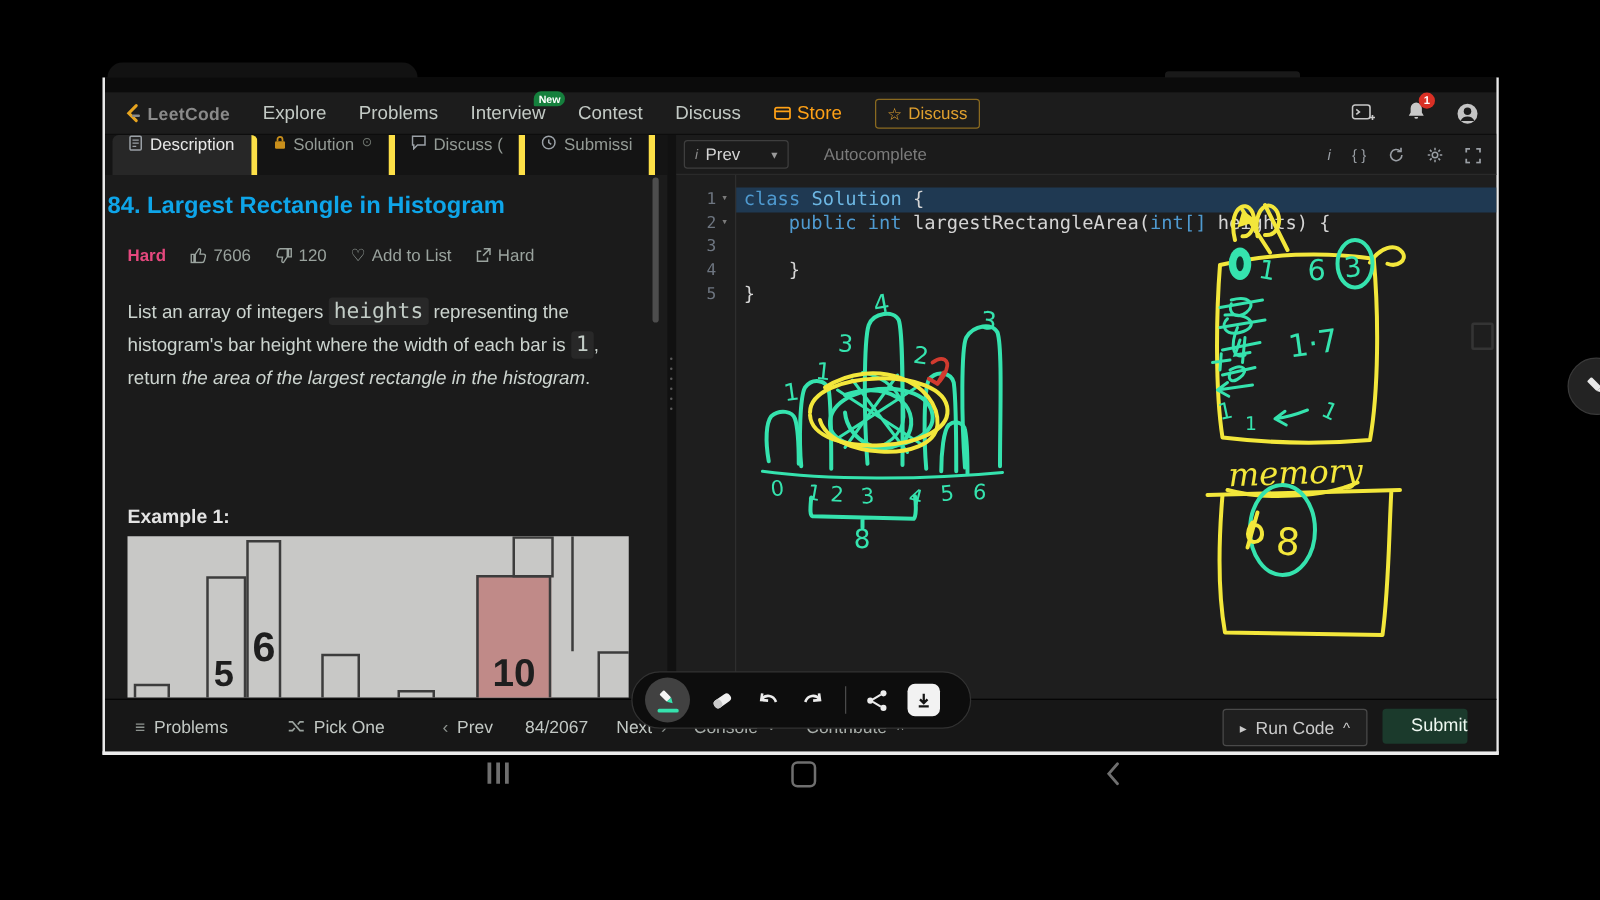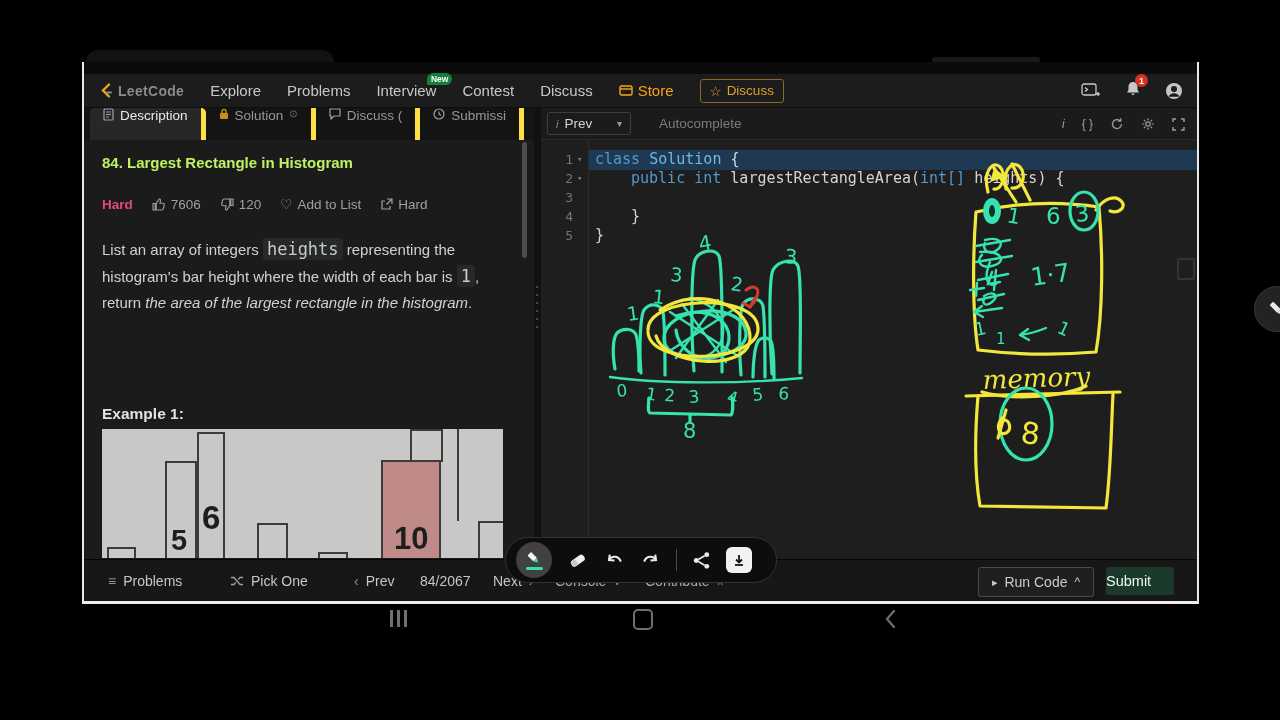--- a/index.html
+++ b/index.html
@@ -29,21 +29,21 @@
   .nav-icons{margin-left:auto;display:flex;align-items:center;gap:24px;}
   .bell-wrap{position:relative;}
   .bell-badge{position:absolute;top:-6px;right:-7px;background:#d93025;color:#fff;border-radius:50%;
               width:13px;height:13px;font-size:9px;font-weight:bold;display:flex;align-items:center;justify-content:center;}
   
   .lpanel{left:0;top:46px;width:450px;height:452px;background:#1b1b1b;overflow:hidden;}
   .tabstrip{left:0;top:0;width:100%;height:32px;background:#141414;display:flex;align-items:stretch;}
   .tab{display:flex;gap:6px;padding:0 13px;font-size:13.5px;color:#939a95;border-right:5px solid #fde047;}
   .tab.active{background:#272727;color:#e8e8e8;border-radius:5px 5px 0 0;margin-left:6px;}
   .tab .sub{font-size:10px;color:#6f756f;}
-  .ptitle{left:18px;top:46px;font-size:15px;font-weight:bold;color:#bef264;}
+  .ptitle{left:2px;top:46px;font-size:19px;font-weight:bold;color:#0ea5e9;}
   .meta{left:18px;top:88px;display:flex;gap:19px;align-items:center;font-size:13.5px;color:#9aa39e;}
   .meta .hard{color:#e5487e;font-weight:bold;}
   .meta .item{display:flex;align-items:center;gap:5px;}
   .desc{left:18px;top:128px;width:398px;font-size:15px;line-height:26px;color:#ccd4cf;}
   .icode{font-family:"DejaVu Sans Mono",monospace;font-size:17px;color:#c3cdc7;
          background:rgba(255,255,255,.06);padding:1px 4px;border-radius:3px;}
   .desc i{font-style:italic;}
   .example{left:18px;top:297px;font-size:15.5px;font-weight:bold;color:#e3e3e3;}
   .exampleimg{left:18px;top:321px;width:401px;height:129px;background:#c8c8c6;overflow:hidden;}
   .ebar{position:absolute;border:2px solid #3c3c3c;box-sizing:border-box;}
@@ -71,21 +71,21 @@
   .codearea{border-left:none;}
   .gutterline{position:absolute;left:47px;top:0;bottom:0;width:1px;background:#2e2e2e;}
   .kw{color:#4f9ad0;}  .cls{color:#6db7e3;}  .pln{color:#d4d4d4;}
   
   .botbar{left:0;top:497px;width:100%;height:42px;background:#171717;border-top:1px solid #050505;box-sizing:border-box;}
   .bb{position:absolute;top:0;height:42px;display:flex;align-items:center;gap:7px;color:#c2c8c4;font-size:14px;white-space:nowrap;}
   .bb .dim{color:#8d938f;}
   .runcode{position:absolute;left:894px;top:7px;width:114px;height:28px;border:1px solid #4a4a4a;border-radius:3px;
            background:#1f1f1f;color:#cacaca;font-size:14px;display:flex;align-items:center;justify-content:center;gap:7px;}
   .submit{position:absolute;left:1022px;top:7px;width:68px;height:28px;border-radius:3px;background:#1b3a2c;
-          color:#eef7f1;font-size:14.5px;display:flex;align-items:center;justify-content:flex-start;}
+          color:#eef7f1;font-size:14.5px;display:flex;align-items:center;justify-content:flex-end;}
   
   .overlay{left:0;top:0;width:1280px;height:720px;pointer-events:none;}
   .tealln{stroke:#35e3ae;stroke-width:3.2;fill:none;stroke-linecap:round;stroke-linejoin:round;}
   .teal2{stroke:#35e3ae;stroke-width:2.4;fill:none;stroke-linecap:round;}
   .yel{stroke:#f3e73b;stroke-width:3.2;fill:none;stroke-linecap:round;stroke-linejoin:round;}
   .redln{stroke:#d23b2f;stroke-width:3;fill:none;stroke-linecap:round;}
   .ttxt{fill:#35e3ae;font-family:"DejaVu Sans",sans-serif;}
   .ytxt{fill:#f3e73b;font-family:"DejaVu Serif",serif;font-style:italic;}
   .y8{fill:#f3e73b;font-family:"DejaVu Sans",sans-serif;}
   

